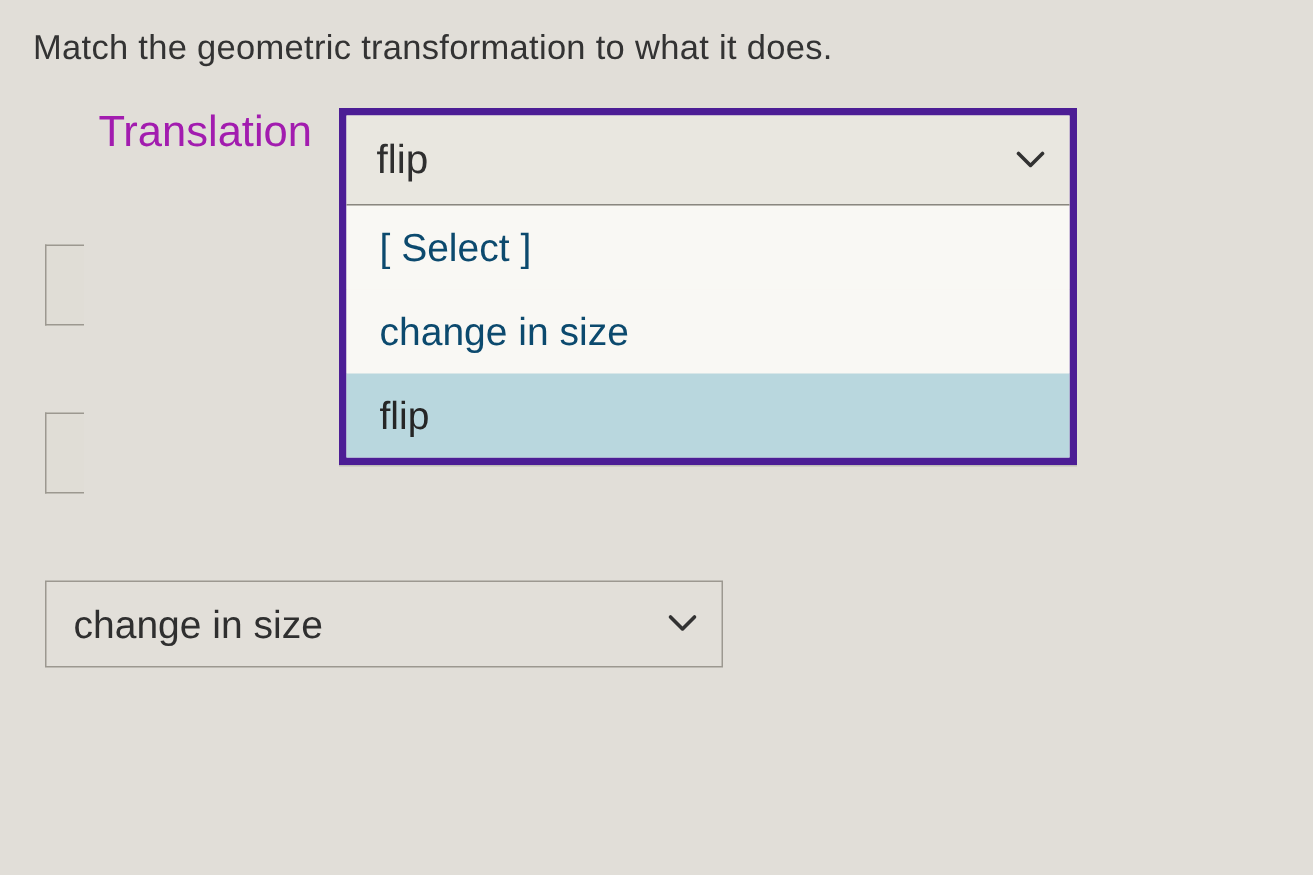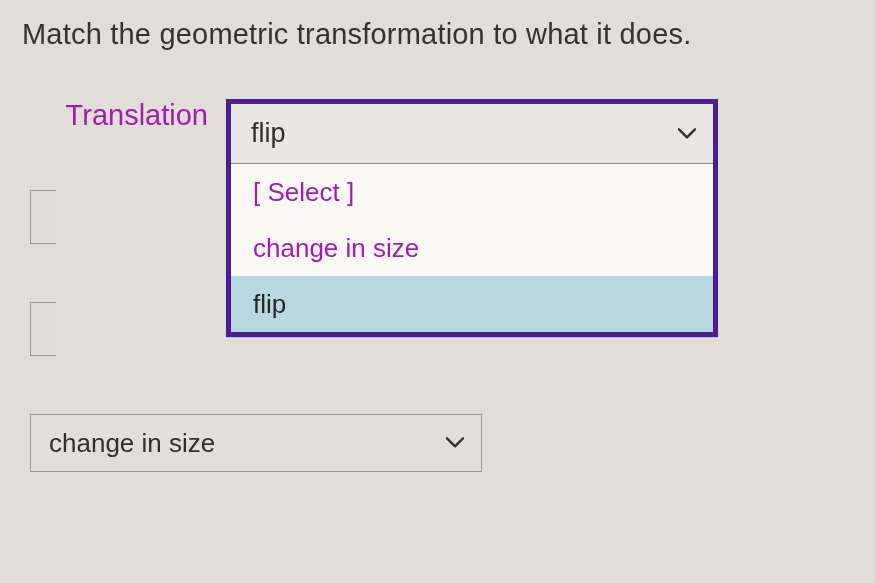--- a/index.html
+++ b/index.html
@@ -6,23 +6,23 @@
   body {
     width: 875px;
     height: 583px;
     background: #e1ded8;
     font-family: "Helvetica Neue", Arial, sans-serif;
     color: #3a3a3a;
     padding: 18px 22px;
     overflow: hidden;
   }
   .question {
-    font-size: 29px;
+    font-size: 23px;
     color: #333;
-    margin-bottom: 48px;
+    margin-bottom: 27px;
     letter-spacing: 0.2px;
   }
   .rows {
     position: relative;
     margin-left: 8px;
   }
   .row {
     display: flex;
     align-items: center;
     margin-bottom: 60px;
@@ -85,21 +85,21 @@
     color: #2f2f2f;
     position: relative;
   }
   .dropdown .list { }
   .dropdown .opt {
     height: 56px;
     display: flex;
     align-items: center;
     padding: 0 22px;
     font-size: 26px;
-    color: #a21caf;
+    color: #0c4a6e;
     background: #f9f8f4;
     cursor: pointer;
   }
   .dropdown .opt.hover {
     background: #b9d7de;
     color: #262626;
     font-weight: 500;
   }
   .dropdown .opt + .opt { border-top: 0; }
 </style>

